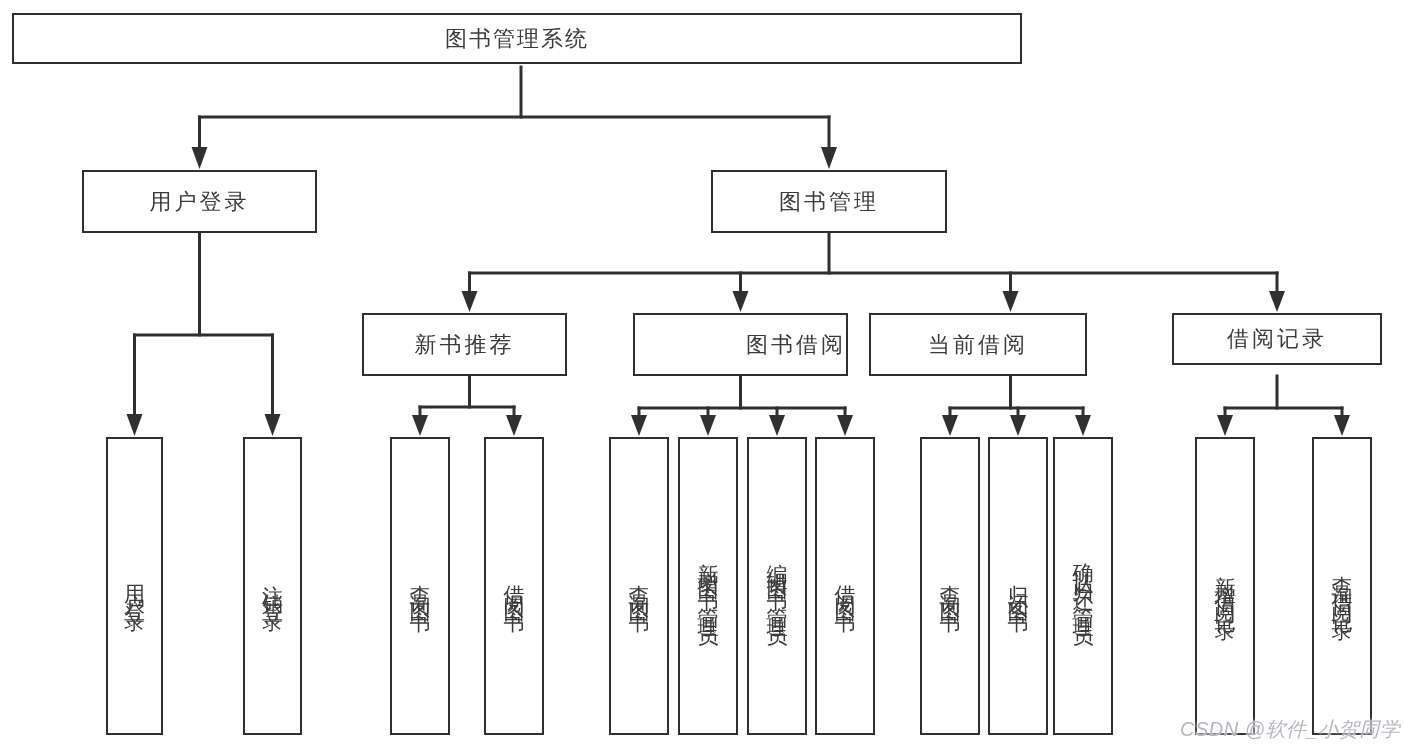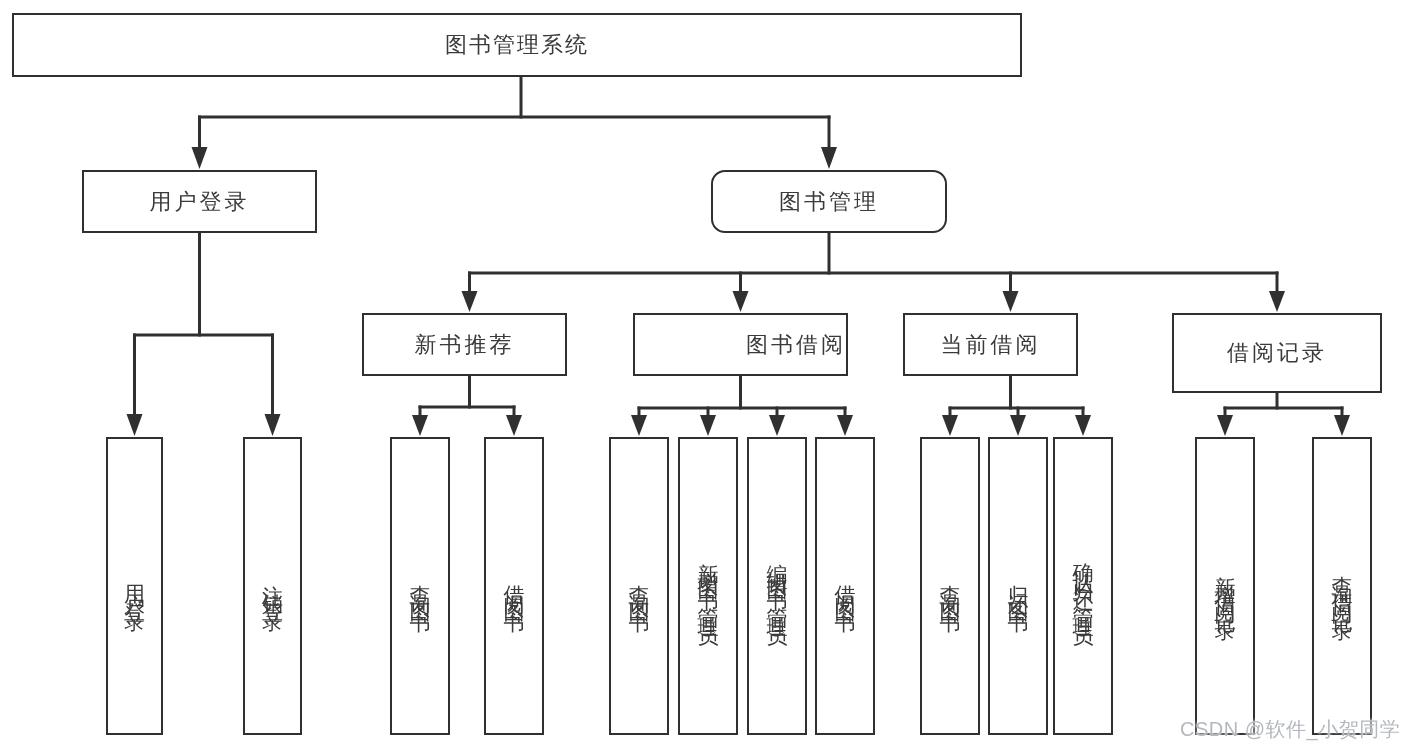--- a/index.html
+++ b/index.html
@@ -51,20 +51,21 @@
   }
   .watermark{
     position:absolute;
     left:1180px;top:716px;
     font-size:20px;
     letter-spacing:0.5px;
     color:var(--watermark);
     text-shadow:0 0 2px #fff, 0 0 4px #fff;
     white-space:nowrap;
     z-index:10;
+    font-style:italic;
   }
 </style>
 </head>
 <body>
 
 <div class="canvas">
 
   <svg class="connectors" viewBox="0 0 1405 747" xmlns="http://www.w3.org/2000/svg">
     <g stroke="currentColor" stroke-width="3" fill="currentColor" stroke-linecap="square">
 
@@ -136,41 +137,41 @@
         <line x1="1277" y1="376" x2="1277" y2="408" fill="none"></line>
         <line x1="1225" y1="408" x2="1342" y2="408" fill="none"></line>
         <line x1="1225" y1="408" x2="1225" y2="416" fill="none"></line>
         <polygon points="1217,415 1233,415 1225,436" stroke="none"></polygon>
         <line x1="1342" y1="408" x2="1342" y2="416" fill="none"></line>
         <polygon points="1334,415 1350,415 1342,436" stroke="none"></polygon>
       </g>
     </g>
   </svg>
 
-  <div class="node hnode root-node" style="left:12px;top:13px;width:1010px;height:64px;">
+  <div class="node hnode root-node" style="left:12px;top:13px;width:1010px;height:51px;">
     <span>图书管理系统</span>
   </div>
 
   <div class="node hnode" style="left:82px;top:170px;width:235px;height:63px;">
     <span>用户登录</span>
   </div>
-  <div class="node hnode" style="left:711px;top:170px;width:236px;height:63px;border-radius:14px;">
+  <div class="node hnode" style="left:711px;top:170px;width:236px;height:63px;">
     <span>图书管理</span>
   </div>
 
   <div class="node hnode" style="left:362px;top:313px;width:205px;height:63px;">
     <span>新书推荐</span>
   </div>
   <div class="node hnode" style="left:633px;top:313px;width:215px;height:63px;justify-content:flex-end;">
     <span>图书借阅</span>
   </div>
-  <div class="node hnode" style="left:903px;top:313px;width:175px;height:63px;">
+  <div class="node hnode" style="left:869px;top:313px;width:218px;height:63px;">
     <span>当前借阅</span>
   </div>
-  <div class="node hnode" style="left:1172px;top:313px;width:210px;height:80px;">
+  <div class="node hnode" style="left:1172px;top:313px;width:210px;height:52px;">
     <span>借阅记录</span>
   </div>
 
   <div class="node leaf" style="left:106px;top:437px;width:57px;height:298px;">
     <span class="vtext">用户登录</span>
   </div>
   <div class="node leaf" style="left:243px;top:437px;width:59px;height:298px;">
     <span class="vtext">注销登录</span>
   </div>
 

